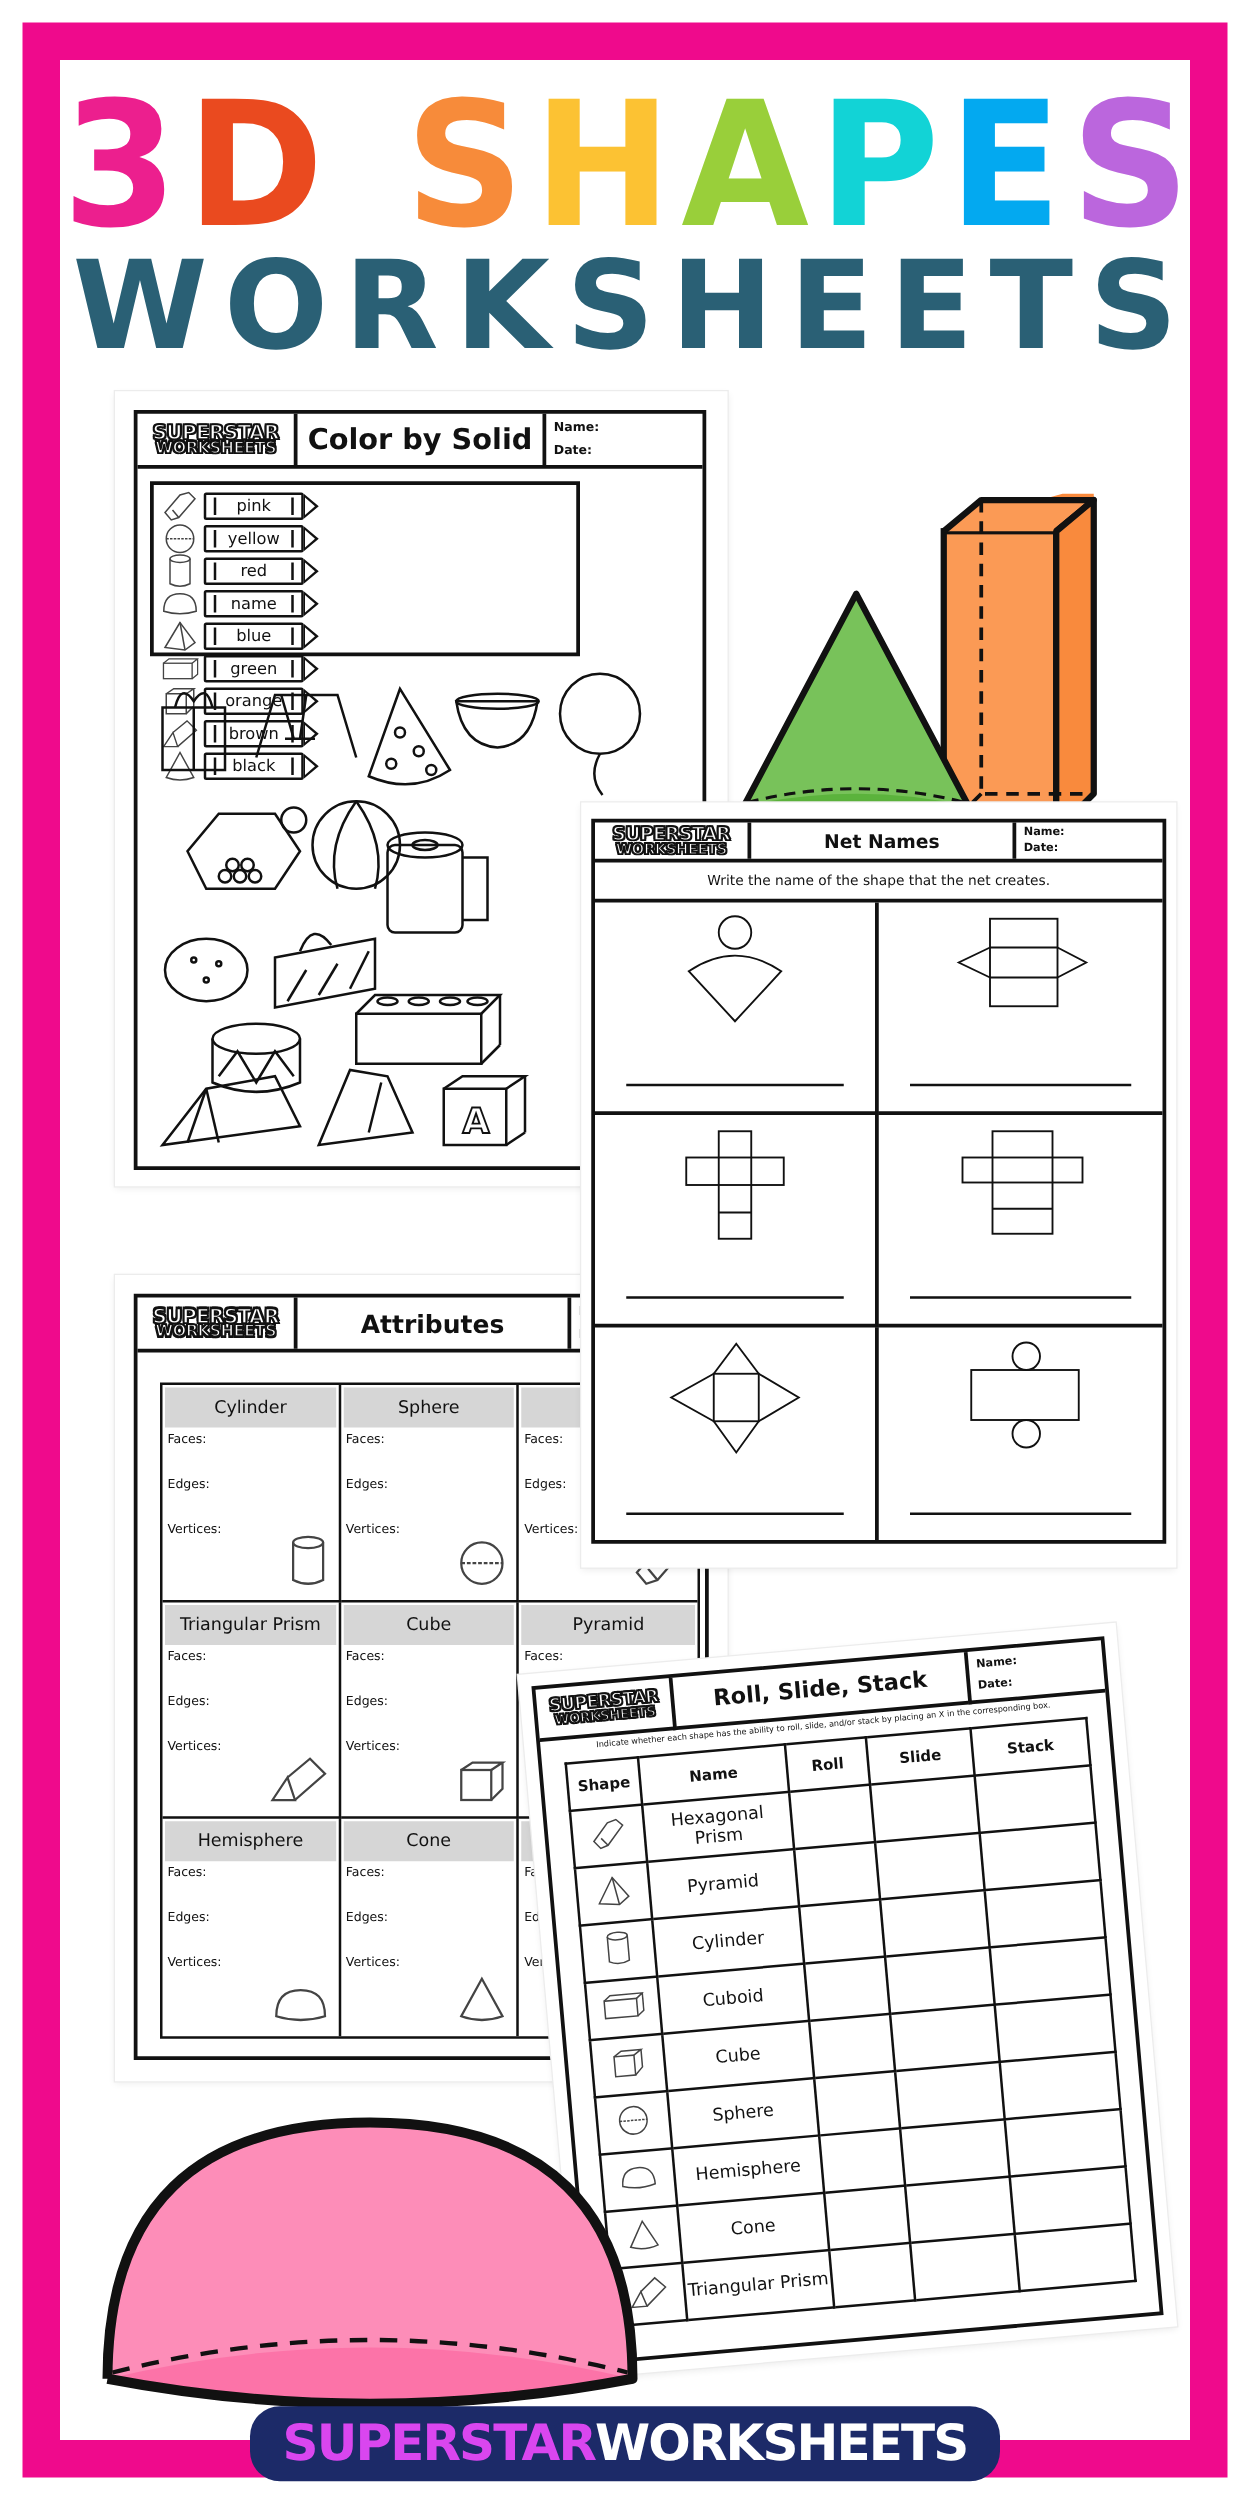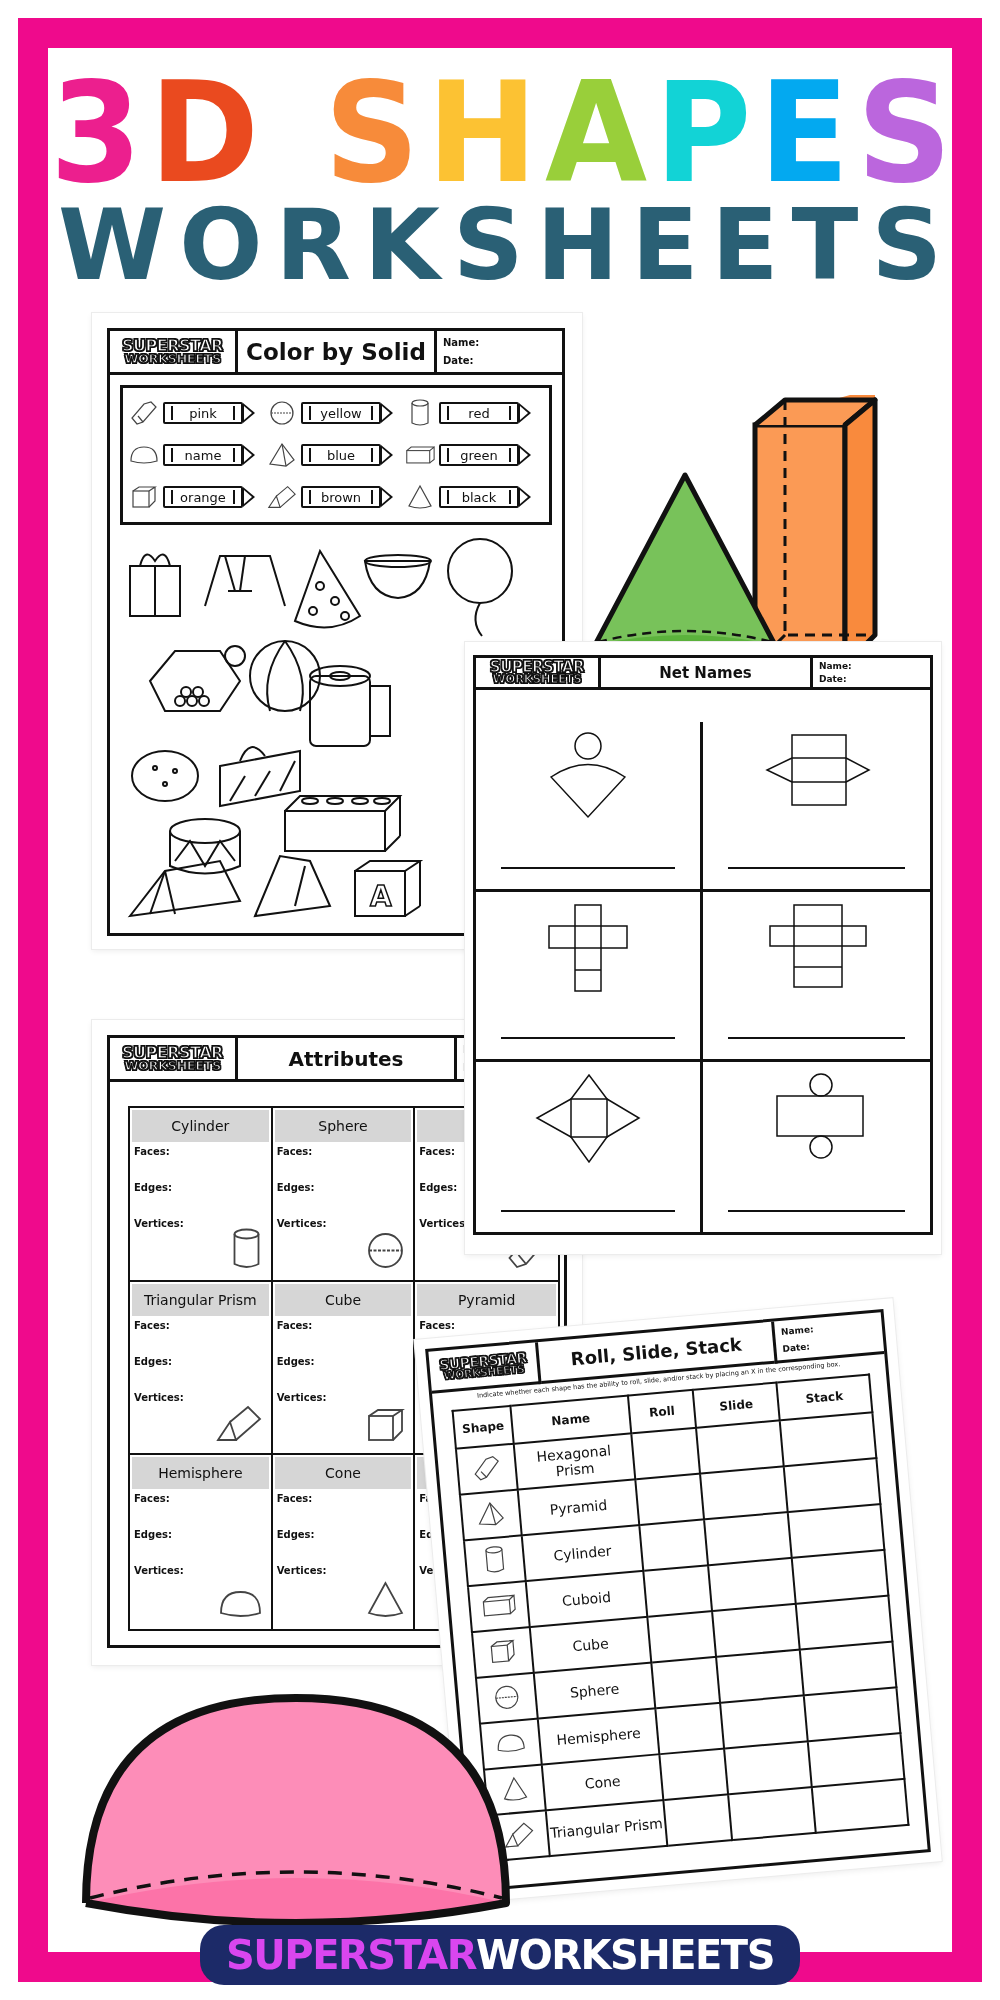--- a/index.html
+++ b/index.html
@@ -50,22 +50,22 @@
   
   #s1 { left: 92px; top: 313px; width: 490px; height: 636px; }
   #s1 .sheet-border { left: 15px; top: 15px; width: 458px; height: 608px; }
   #s1 .sheet-header { height: 44px; }
   #s1 .logo { width: 128px; }
   #s1 .logo span.l1 { font-size: 16px; }
   #s1 .logo span.l2 { font-size: 13px; }
   #s1 .sheet-title { font-size: 23px; }
   #s1 .namedate { width: 128px; }
   .key-box {
-    position: absolute; left: 10px; top: 54px; width: 432px; height: 140px; border: 3px solid #111;
-    display: grid; grid-template-columns: repeat(3, 1fr); grid-template-rows: repeat(3, 1fr);
+    position: absolute; left: 10px; top: 54px; width: 344px; height: 140px; border: 3px solid #111;
+    display: grid; grid-template-columns: repeat(1, 1fr); grid-template-rows: repeat(3, 1fr);
     padding: 4px 6px;
   }
   .key-item { display: flex; align-items: center; gap: 4px; }
   .solid-icon { width: 30px; height: 26px; display: flex; align-items: center; justify-content: center; }
   .crayon { display: flex; align-items: center; }
   .crayon-body {
     border: 2px solid #111; height: 22px; width: 80px; display: flex; align-items: center; justify-content: center;
     font-size: 13px; position: relative; border-radius: 2px;
   }
   .crayon-body::before, .crayon-body::after { content: ""; position: absolute; top: 2px; bottom: 2px; width: 0; border-left: 2px solid #111; }
@@ -100,21 +100,21 @@
   #s3 .logo { width: 128px; }
   #s3 .logo span.l1 { font-size: 16px; }
   #s3 .logo span.l2 { font-size: 13px; }
   #s3 .sheet-title { font-size: 20px; }
   #s3 .namedate { width: 110px; }
   .attr-grid { position: absolute; left: 18px; top: 68px; width: 432px; height: 525px; border: 2px solid #111; display: grid; grid-template-columns: repeat(3, 1fr); grid-template-rows: repeat(3, 1fr); }
   .attr-cell { position: relative; border-right: 2px solid #111; border-bottom: 2px solid #111; }
   .attr-cell:nth-child(3n) { border-right: none; }
   .attr-cell:nth-child(n+7) { border-bottom: none; }
   .attr-head { background: #d6d6d6; height: 32px; display: flex; align-items: center; justify-content: center; font-size: 14px; margin: 2px 2px 0 2px; }
-  .attr-field { font-size: 10px; font-weight: bold; padding-left: 4px; height: 36px; line-height: 20px; }
+  .attr-field { font-size: 10px; font-weight: normal; padding-left: 4px; height: 36px; line-height: 20px; }
   .attr-icon { position: absolute; right: 8px; bottom: 6px; }
 
   
   #s4 { left: 438px; top: 1318px; width: 480px; height: 565px; transform: rotate(-5deg); transform-origin: 50% 50%; }
   #s4 .sheet-border { left: 10px; top: 10px; width: 460px; height: 545px; }
   #s4 .sheet-header { height: 42px; border-bottom: none; }
   #s4 .logo { width: 110px; }
   #s4 .logo span.l1 { font-size: 14px; }
   #s4 .logo span.l2 { font-size: 11px; }
   #s4 .sheet-title { font-size: 18px; }
@@ -493,20 +493,21 @@
       <div class="logo">
         <span class="l1">SUPERSTAR</span>
         <span class="l2">WORKSHEETS</span>
       </div>
       <div class="sheet-title">Net Names</div>
       <div class="namedate">
         <div>Name:</div>
         <div>Date:</div>
       </div>
     </div>
+    <div class="instruction">Write the name of the shape that the net creates.</div>
     <div class="net-grid">
       <div class="net-cell">
         <svg width="110" height="100" viewBox="0 0 110 100" fill="none" stroke="#111" stroke-width="1.5">
             <circle cx="55" cy="14" r="13"></circle>
             <path d="M18 45 Q55 20 92 45 L55 85 Z"></path>
           </svg>
         <div class="answer-line"></div>
       </div>
       <div class="net-cell">
         <svg width="110" height="80" viewBox="0 0 110 80" fill="none" stroke="#111" stroke-width="1.5">

